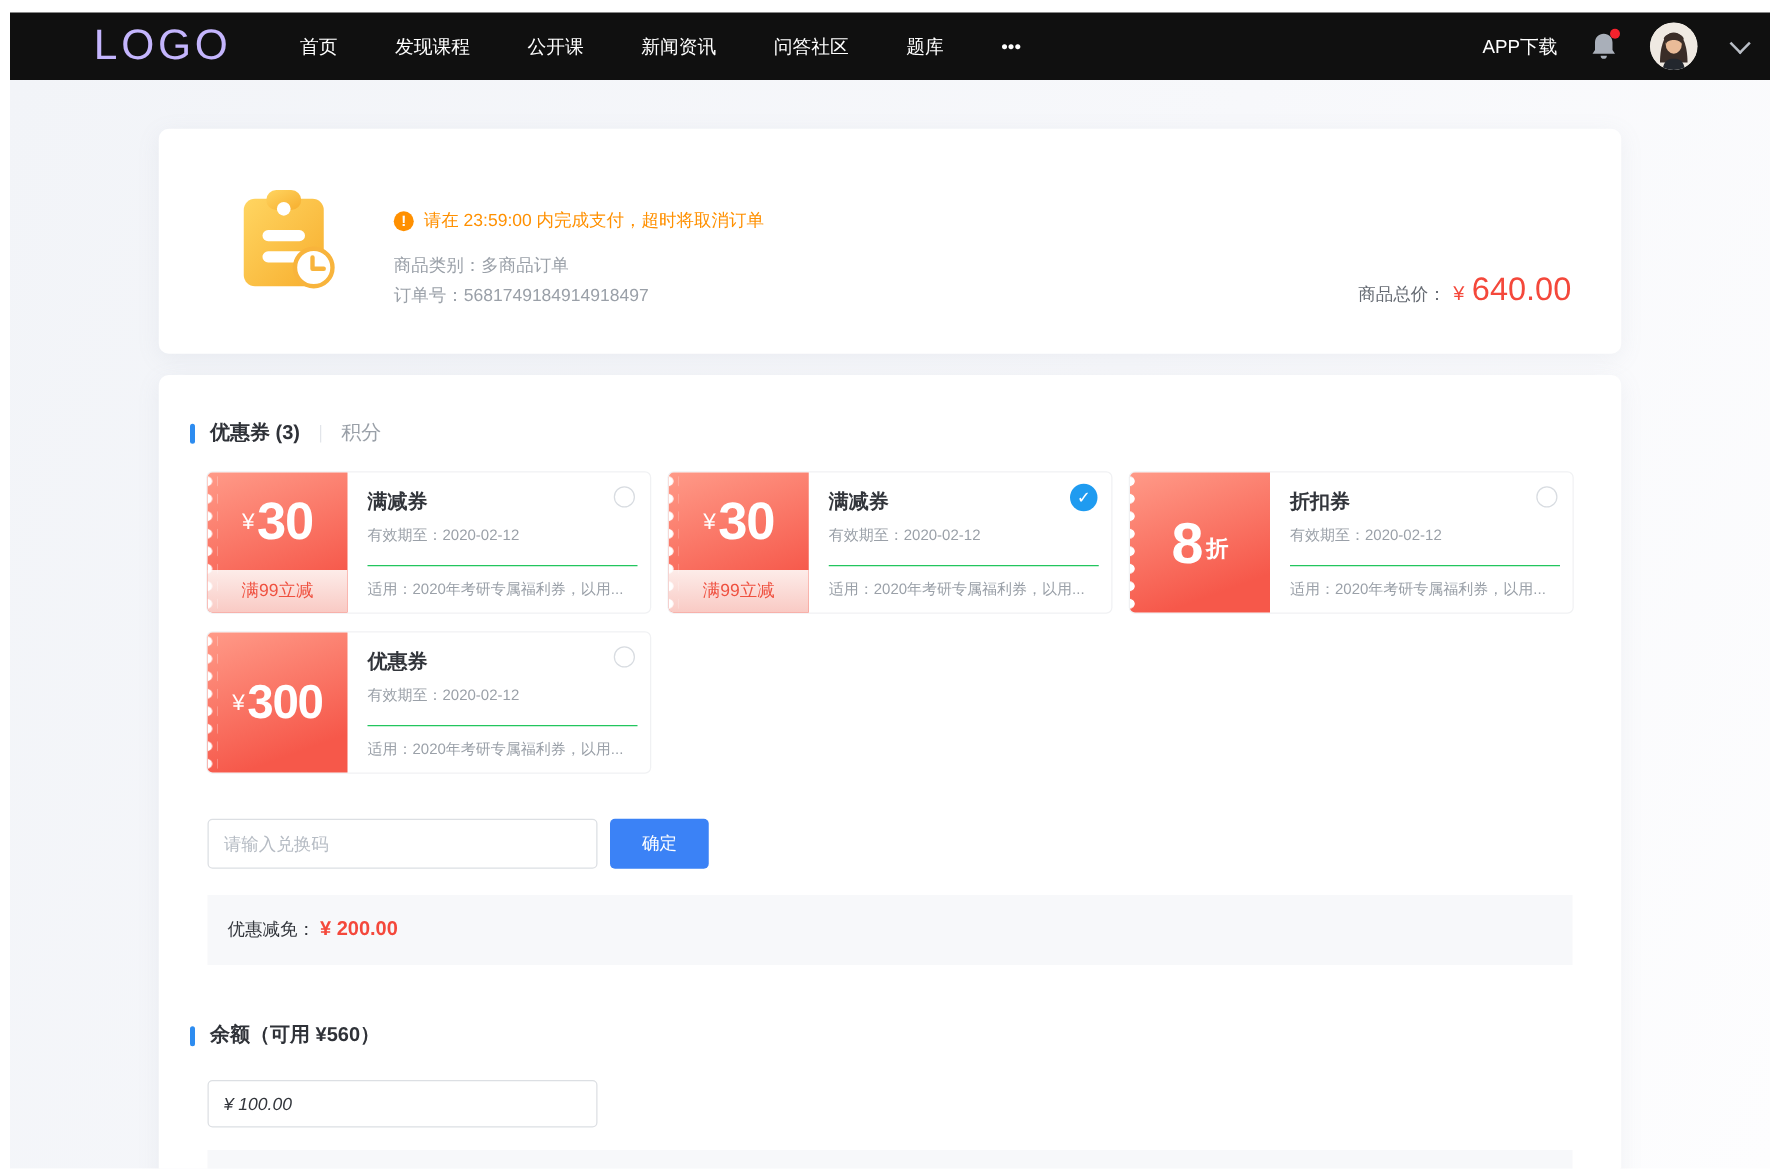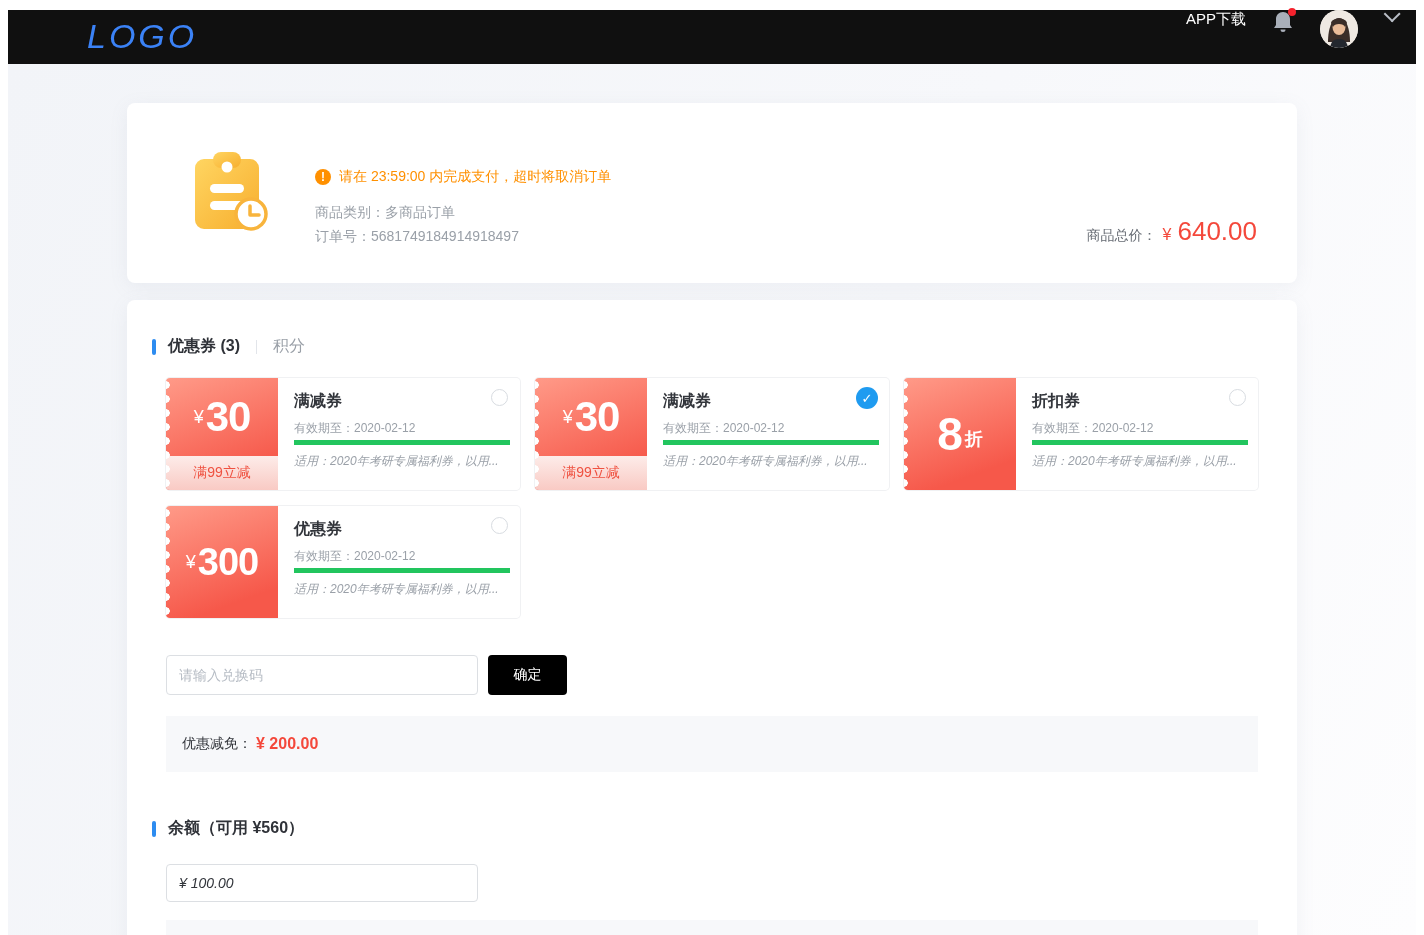--- a/index.html
+++ b/index.html
@@ -1,24 +1,24 @@
 <!DOCTYPE html>
 <html lang="zh"><head>
 <meta charset="utf-8">
 <style>
   * { margin:0; padding:0; box-sizing:border-box; }
   html,body { width:1424px; height:935px; background:#fff; font-family:"Liberation Sans","DejaVu Sans",sans-serif; }
   .screen { position:relative; width:1424px; height:935px; overflow:hidden; background:#fff; }
 
   
   .nav { position:absolute; left:8px; right:8px; top:10px; height:54px; background:#101010; display:flex; align-items:center; }
-  .logo { position:absolute; left:79px; top:7px; color:#3b82f6; font-size:34px; font-weight:200; letter-spacing:3px;font-style:italic; }
+  .logo { position:absolute; left:67px; top:7px; color:#c4b5fd; font-size:34px; font-weight:200; letter-spacing:3px; }
   .nav-menu { position:absolute; left:232px; top:0; height:54px; display:flex; align-items:center; gap:46px; }
   .nav-item { color:#fff; font-size:15px; cursor:pointer; white-space:nowrap; }
-  .nav-right { position:absolute; right:20px; top:0; height:54px; display:flex; align-items:flex-start; gap:26px; }
+  .nav-right { position:absolute; right:20px; top:0; height:54px; display:flex; align-items:center; gap:26px; }
   .app-dl { color:#fff; font-size:15px; cursor:pointer; }
   .bell-wrap { position:relative; width:22px; height:24px; cursor:pointer; }
   .bell-dot { position:absolute; right:-2px; top:-2px; width:8px; height:8px; border-radius:50%; background:#f5222d; }
   .avatar { width:38px; height:38px; border-radius:50%; overflow:hidden; background:#f0ebe5; cursor:pointer; }
   .chevron { width:12px; height:12px; border-right:2px solid #b9bec6; border-bottom:2px solid #b9bec6; transform:rotate(45deg) translateY(-3px); cursor:pointer; }
 
   
   .page-bg { position:absolute; left:8px; right:8px; top:64px; bottom:0; background:linear-gradient(115deg,#f2f4f8 0%,#f7f8fb 55%,#fdfdfe 100%); }
 
   .card { position:absolute; background:#fff; border-radius:8px; box-shadow:0 4px 18px rgba(140,152,170,.10); }
@@ -55,46 +55,55 @@
   .stub-full { flex:1; display:flex; align-items:center; justify-content:center; color:#fff; }
   .cur-small { font-size:18px; margin-right:2px; }
   .amt-big { font-size:42px; font-weight:bold; letter-spacing:-1px; }
   .amt-200 { font-size:38px; font-weight:bold; letter-spacing:-1px; }
   .amt-8 { font-size:46px; font-weight:bold; }
   .unit-small { font-size:18px; font-weight:bold; margin-left:2px; margin-top:10px; }
   .stub-tag { height:34px; background:linear-gradient(180deg,#fdece9,#f9cac4); color:#ef5140; font-size:14px; display:flex; align-items:center; justify-content:center; }
   .coupon-body { flex:1; padding:13px 14px 0 16px; position:relative; }
   .coupon-title { font-size:16px; font-weight:bold; color:#32353b; }
   .coupon-valid { font-size:12px; color:#9aa0a8; margin-top:8px; }
-  .coupon-scope { position:absolute; left:16px; right:10px; bottom:12px; height:38px; border-top:5px solid #22c55e; font-size:12px; color:#9aa0a8; display:flex; align-items:center; white-space:nowrap; overflow:hidden;font-style:italic; }
+  .coupon-scope { position:absolute; left:16px; right:10px; bottom:0; height:38px; border-top:1px solid #22c55e; font-size:12px; color:#9aa0a8; display:flex; align-items:center; white-space:nowrap; overflow:hidden; }
   .radio { position:absolute; top:11px; right:12px; width:17px; height:17px; border:1px solid #d8dce1; border-radius:50%; background:#fff; }
   .check { position:absolute; top:9px; right:11px; width:22px; height:22px; border-radius:50%; background:#1f9bf0; color:#fff; font-size:13px; font-weight:bold; display:flex; align-items:center; justify-content:center; }
 
   
   .redeem-input { position:absolute; left:39px; top:355px; width:312px; height:40px; border:1px solid #dcdfe3; border-radius:4px; padding:0 12px; font-size:14px; color:#32353b; outline:none; font-family:inherit; }
   .redeem-input::placeholder { color:#b6bcc4; }
-  .redeem-btn { position:absolute; left:361px; top:355px; width:79px; height:40px; background:#000000; border:none; border-radius:4px; color:#fff; font-size:14px; cursor:pointer; font-family:Liberation Sans, sans-serif; }
+  .redeem-btn { position:absolute; left:361px; top:355px; width:79px; height:40px; background:#3b82f6; border:none; border-radius:4px; color:#fff; font-size:14px; cursor:pointer; font-family:Liberation Sans, sans-serif; }
 
   
   .discount-bar { position:absolute; left:39px; top:416px; width:1092px; height:56px; background:#f7f8fa; display:flex; align-items:center; padding-left:16px; gap:4px; }
   .discount-label { font-size:14px; color:#32353b; }
   .discount-val { font-size:16px; font-weight:bold; color:#f4483b; }
 
   
   .balance-head { left:25px; top:518px; }
   .balance-input { position:absolute; left:39px; top:564px; width:312px; height:38px; border:1px solid #dcdfe3; border-radius:4px; padding:0 12px; font-size:14px; color:#32353b; outline:none; font-family:inherit;font-style:italic; }
   .bottom-bar { position:absolute; left:39px; top:620px; width:1092px; height:22px; background:#f7f8fa; }
 </style>
 </head>
 <body>
 
 <div class="screen">
 
   <div class="nav">
     <div class="logo">LOGO</div>
+    <div class="nav-menu">
+      <span class="nav-item">首页</span>
+      <span class="nav-item">发现课程</span>
+      <span class="nav-item">公开课</span>
+      <span class="nav-item">新闻资讯</span>
+      <span class="nav-item">问答社区</span>
+      <span class="nav-item">题库</span>
+      <span class="nav-item">•••</span>
+    </div>
     <div class="nav-right">
       <span class="app-dl">APP下载</span>
       <span class="bell-wrap">
         <svg width="22" height="24" viewBox="0 0 22 24">
           <path d="M11 2c-4 0-7 3-7 7v6l-2 3h18l-2-3V9c0-4-3-7-7-7z" fill="#a9afb9"></path>
           <path d="M8.5 19.5a2.5 2.5 0 0 0 5 0z" fill="#a9afb9"></path>
         </svg>
         <span class="bell-dot"></span>
       </span>
       <span class="avatar">

